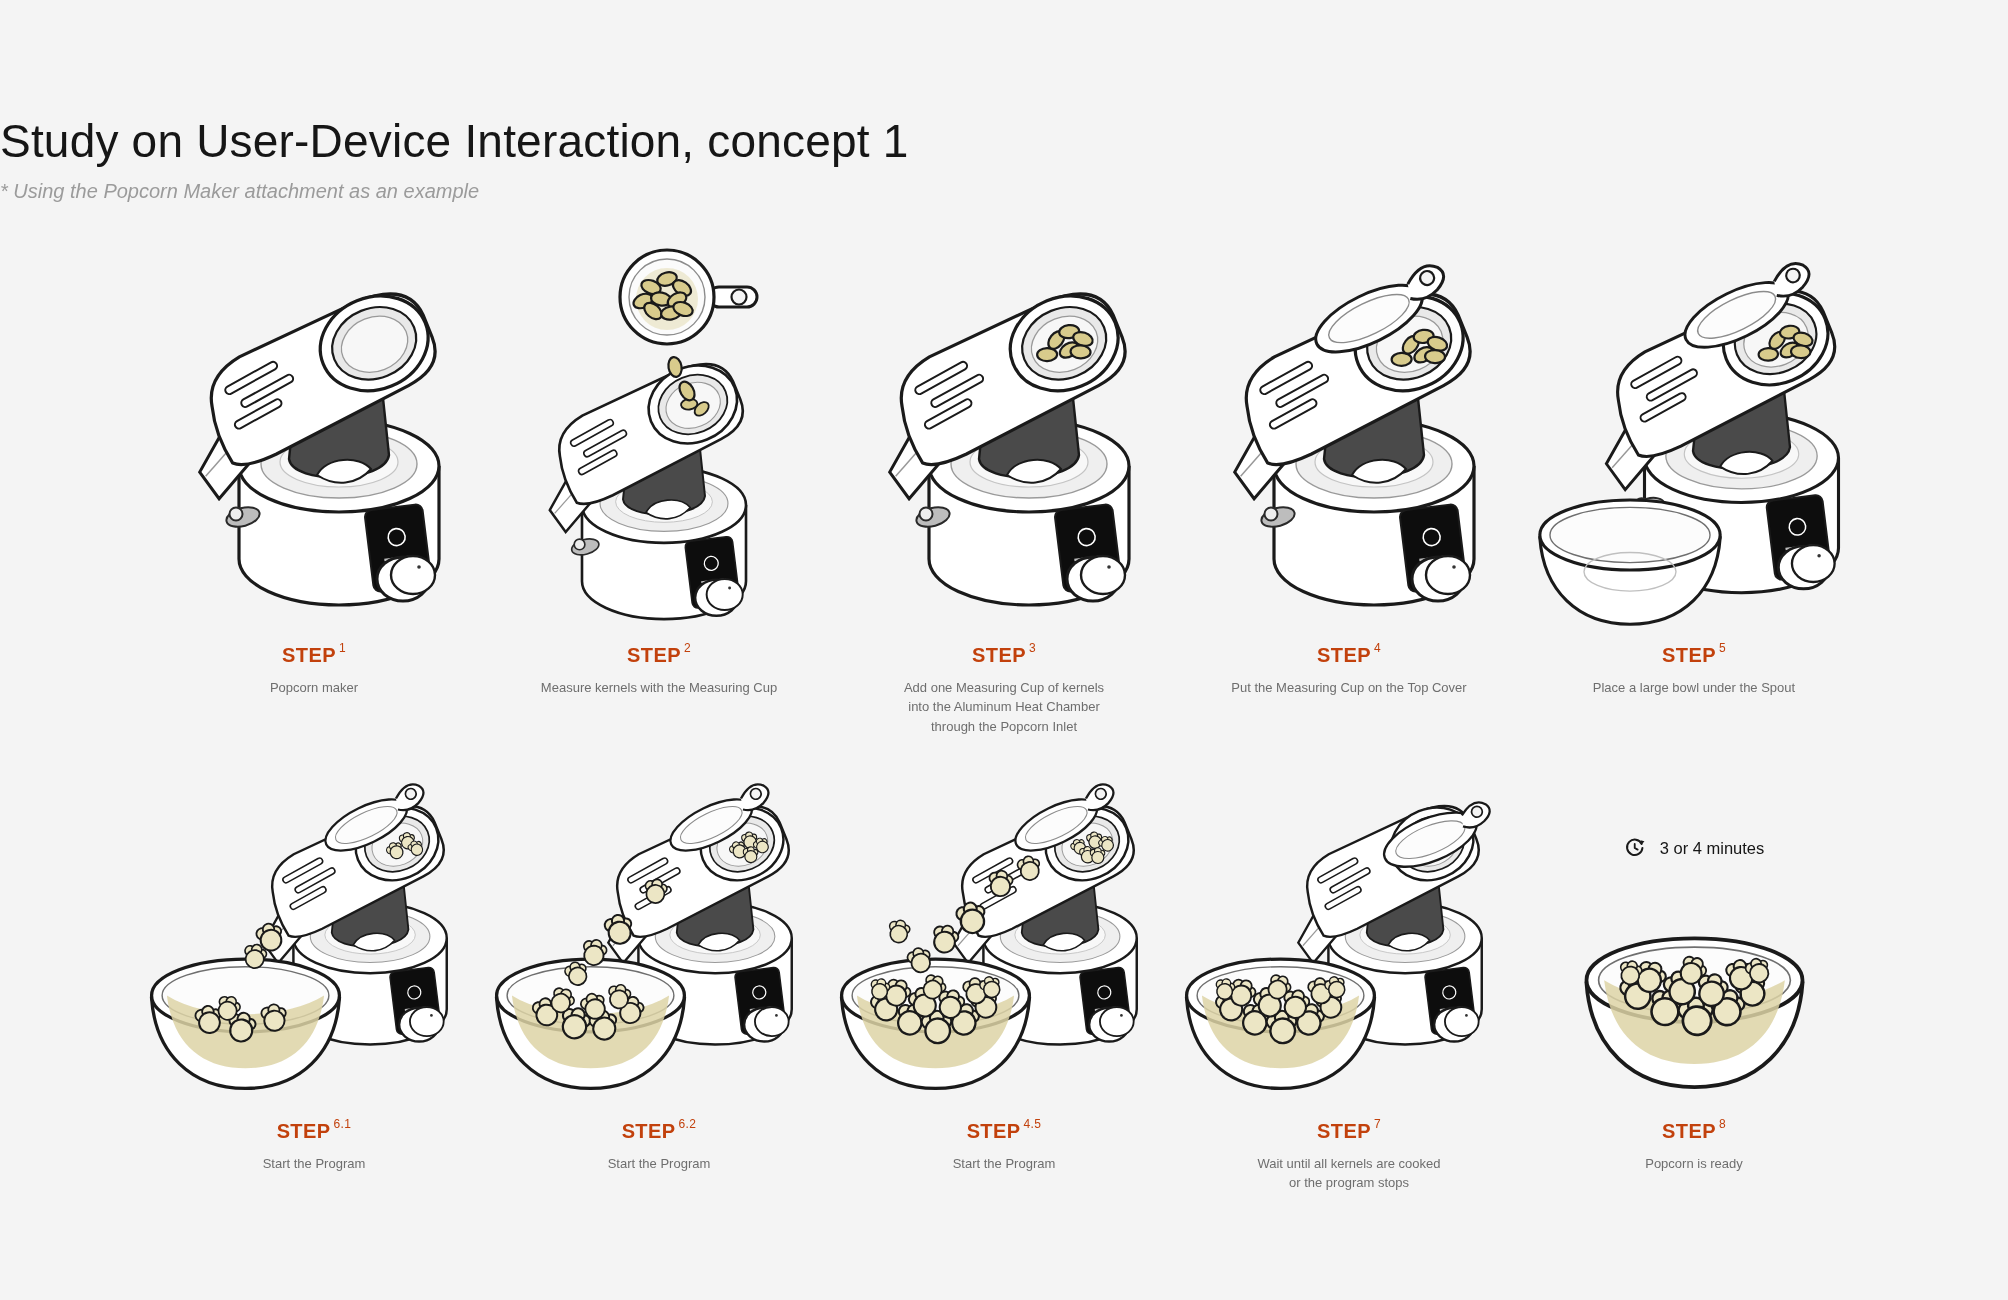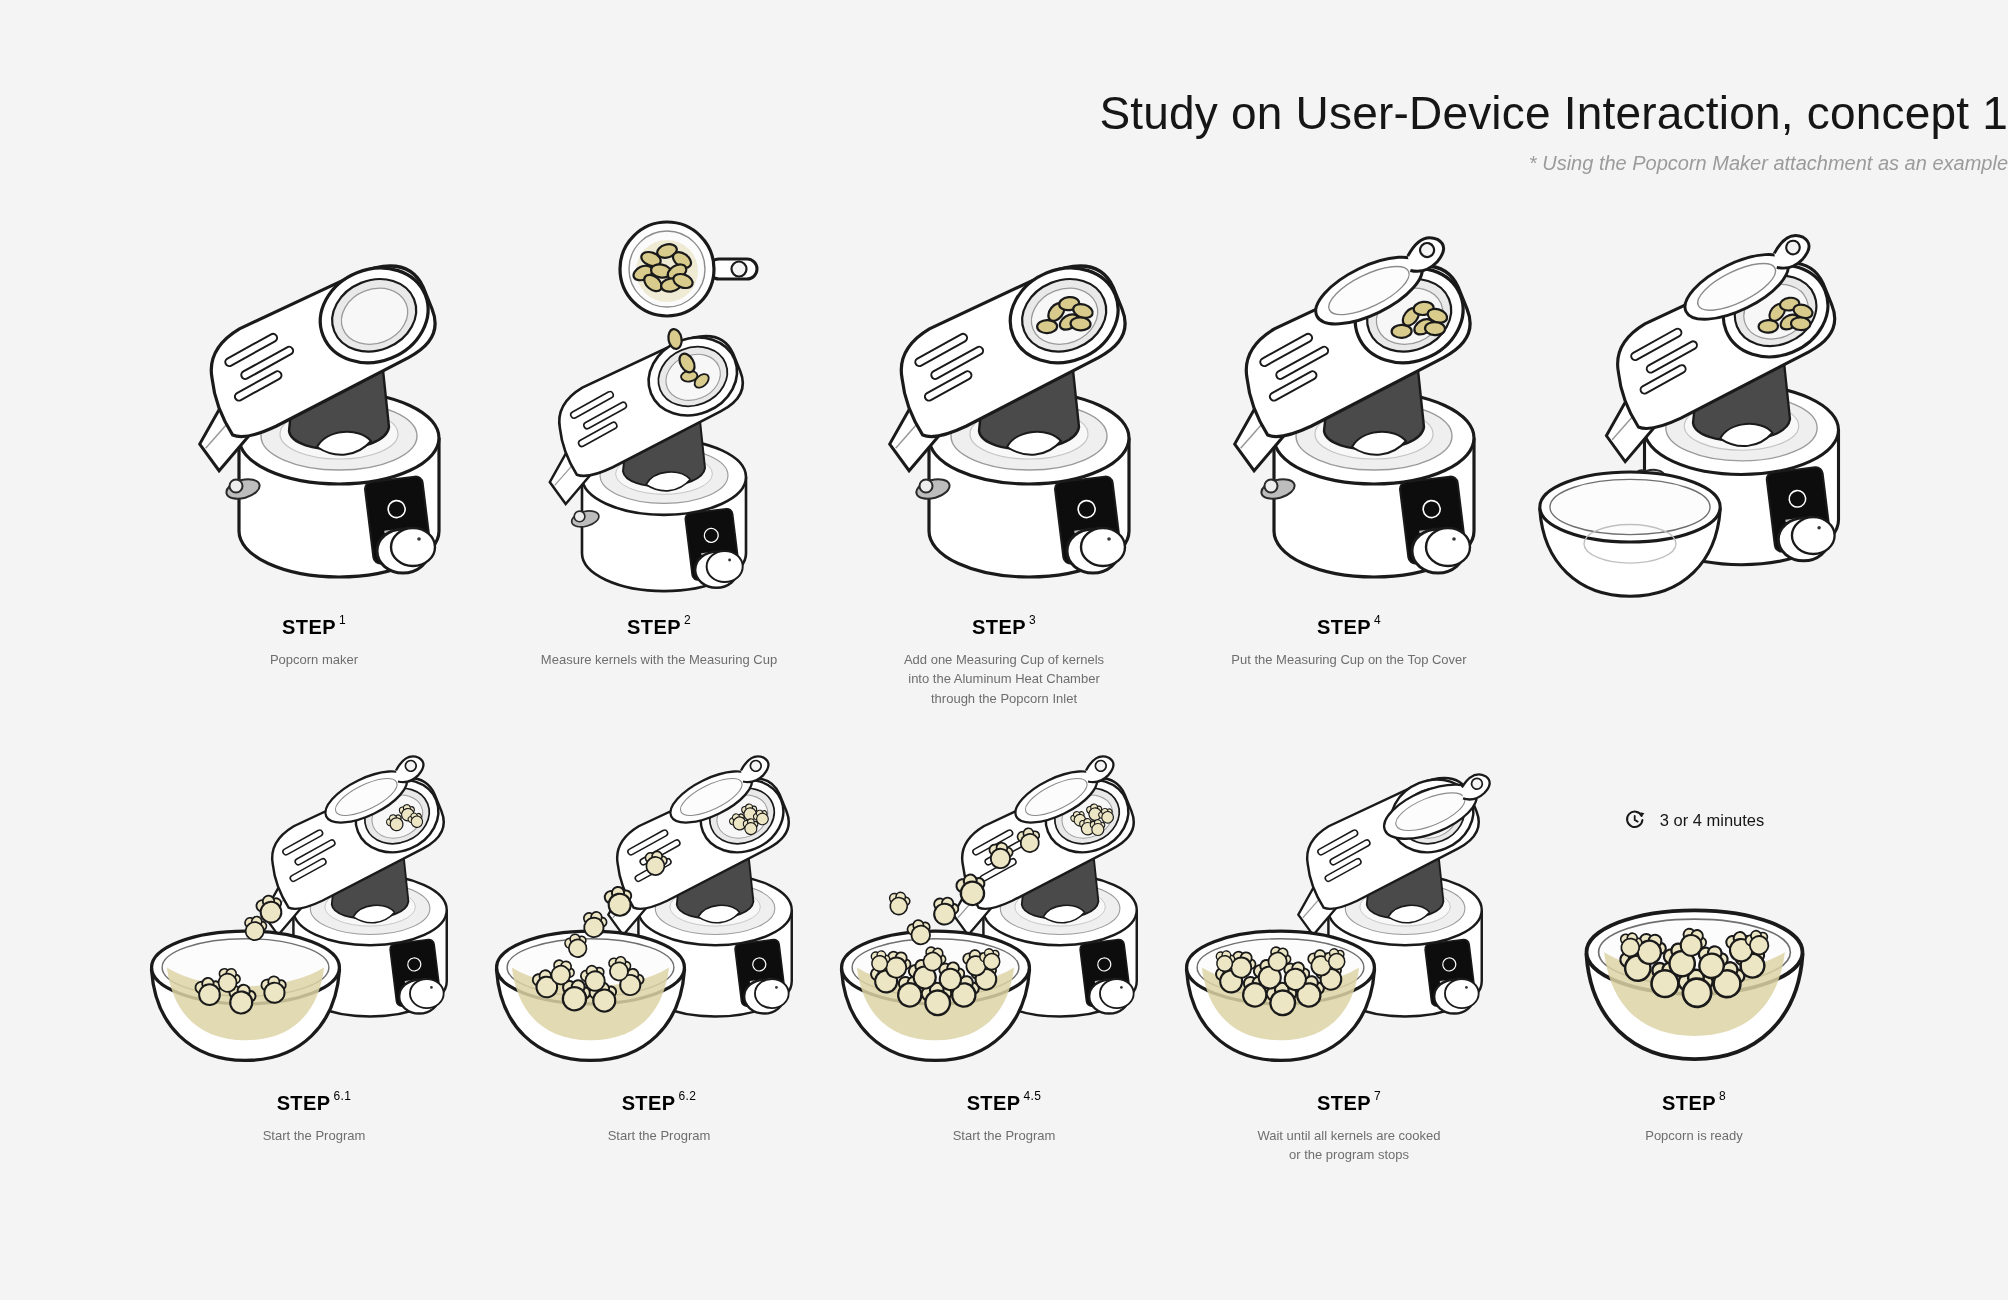--- a/index.html
+++ b/index.html
@@ -2,34 +2,34 @@
 <html><head>
 <meta charset="utf-8">
 <style>
   html,body{margin:0;padding:0;}
   body{
     width:2008px;height:1300px;
     background:#f4f4f4;
     font-family:"Liberation Sans", sans-serif;
     position:relative;overflow:hidden;
   }
-  .header{text-align:right;padding-top:86px;}
+  .header{text-align:left;padding-top:114px;}
   .title{font-size:46px;font-weight:400;color:#161616;letter-spacing:.2px;}
   .subtitle{margin-top:32px;font-size:21px;font-weight:400;color:#2c2c2c;}
   .note{margin-top:12px;font-size:20px;font-style:italic;color:#9b9b9b;}
   .grid{width:1725px;margin:34px auto 0;}
   .row{display:flex;}
   .cell{width:345px;display:flex;flex-direction:column;align-items:center;}
   .row1 .cell{height:500px;}
   .row2 .cell{height:480px;}
   .art{position:relative;display:flex;align-items:flex-end;justify-content:center;width:100%;}
   .row1 .art{height:392px;}
   .row2 .art{height:368px;}
   .caption{text-align:center;margin-top:14px;}
-  .step-label{font-size:20px;font-weight:700;color:#000000;letter-spacing:.4px;}
+  .step-label{font-size:20px;font-weight:700;color:#c2410c;letter-spacing:.4px;}
   .step-label sup{font-size:12px;font-weight:500;position:relative;top:-2px;margin-left:3px;}
   .step-desc{margin-top:11px;font-size:13px;line-height:1.5;color:#6e6e6e;max-width:320px;white-space:pre-line;}
   .timer{position:absolute;top:100px;left:50%;transform:translateX(-50%);
          display:flex;align-items:center;gap:14px;font-size:16.5px;color:#161616;white-space:nowrap;}
   .timer svg{display:block;}
 </style>
 </head>
 <body>
 
 <div class="header">
@@ -357,20 +357,24 @@
               <circle cx="47" cy="253" r="6.5" fill="#ededed" stroke="#2a2a2a" stroke-width="2"></circle>
             </g>
             <g transform="translate(96,296) scale(.92)">
               <path d="M-98,3 C-94,60 -57,97 0,97 C57,97 94,60 98,3 Z" fill="#fff" stroke="#1a1a1a" stroke-width="3.4"></path>
               <ellipse cx="0" cy="0" rx="98" ry="38" fill="#fff" stroke="#1a1a1a" stroke-width="3.4"></ellipse>
               <ellipse cx="0" cy="0" rx="87" ry="30" fill="#fcfcfc" stroke="#6f6f6f" stroke-width="1.5"></ellipse>
               <ellipse cx="0" cy="40" rx="50" ry="21" fill="none" stroke="#c0c0c0" stroke-width="1.5"></ellipse>
             </g>
           </svg>
         </div>
+        <div class="caption">
+          <div class="step-label"><span>STEP</span><sup>5</sup></div>
+          <div class="step-desc">Place a large bowl under the Spout</div>
+        </div>
       </div>
     </div>
     <div class="row row2">
       <div class="cell">
         <div class="art">
           <svg width="360" height="335" viewBox="0 0 360 335">
             <g transform="translate(118 4) scale(0.8)">
               <path d="M50,205 L50,298 A100,46 0 0 0 250,298 L250,205" fill="#fff" stroke="#1a1a1a" stroke-width="3.2"></path>
               <ellipse cx="150" cy="205" rx="100" ry="46" fill="#fff" stroke="#1a1a1a" stroke-width="3.2"></ellipse>
               <ellipse cx="150" cy="203" rx="78" ry="34" fill="#efefef" stroke="#9a9a9a" stroke-width="1.4"></ellipse>

